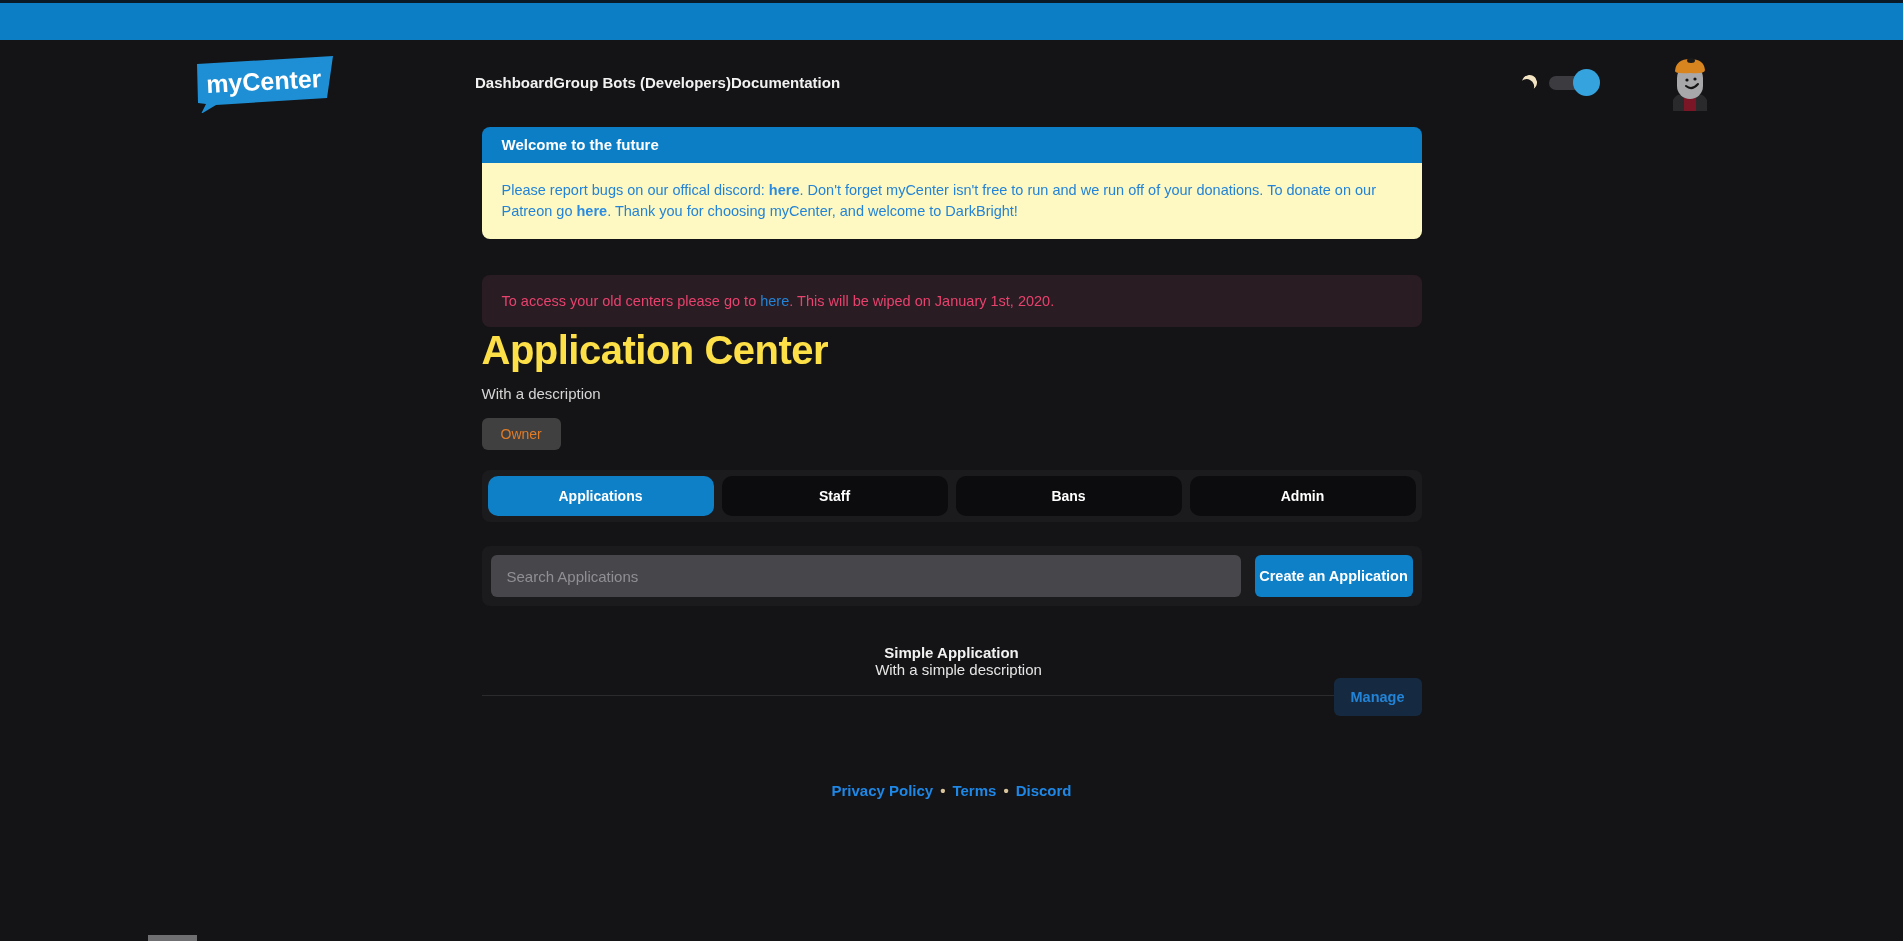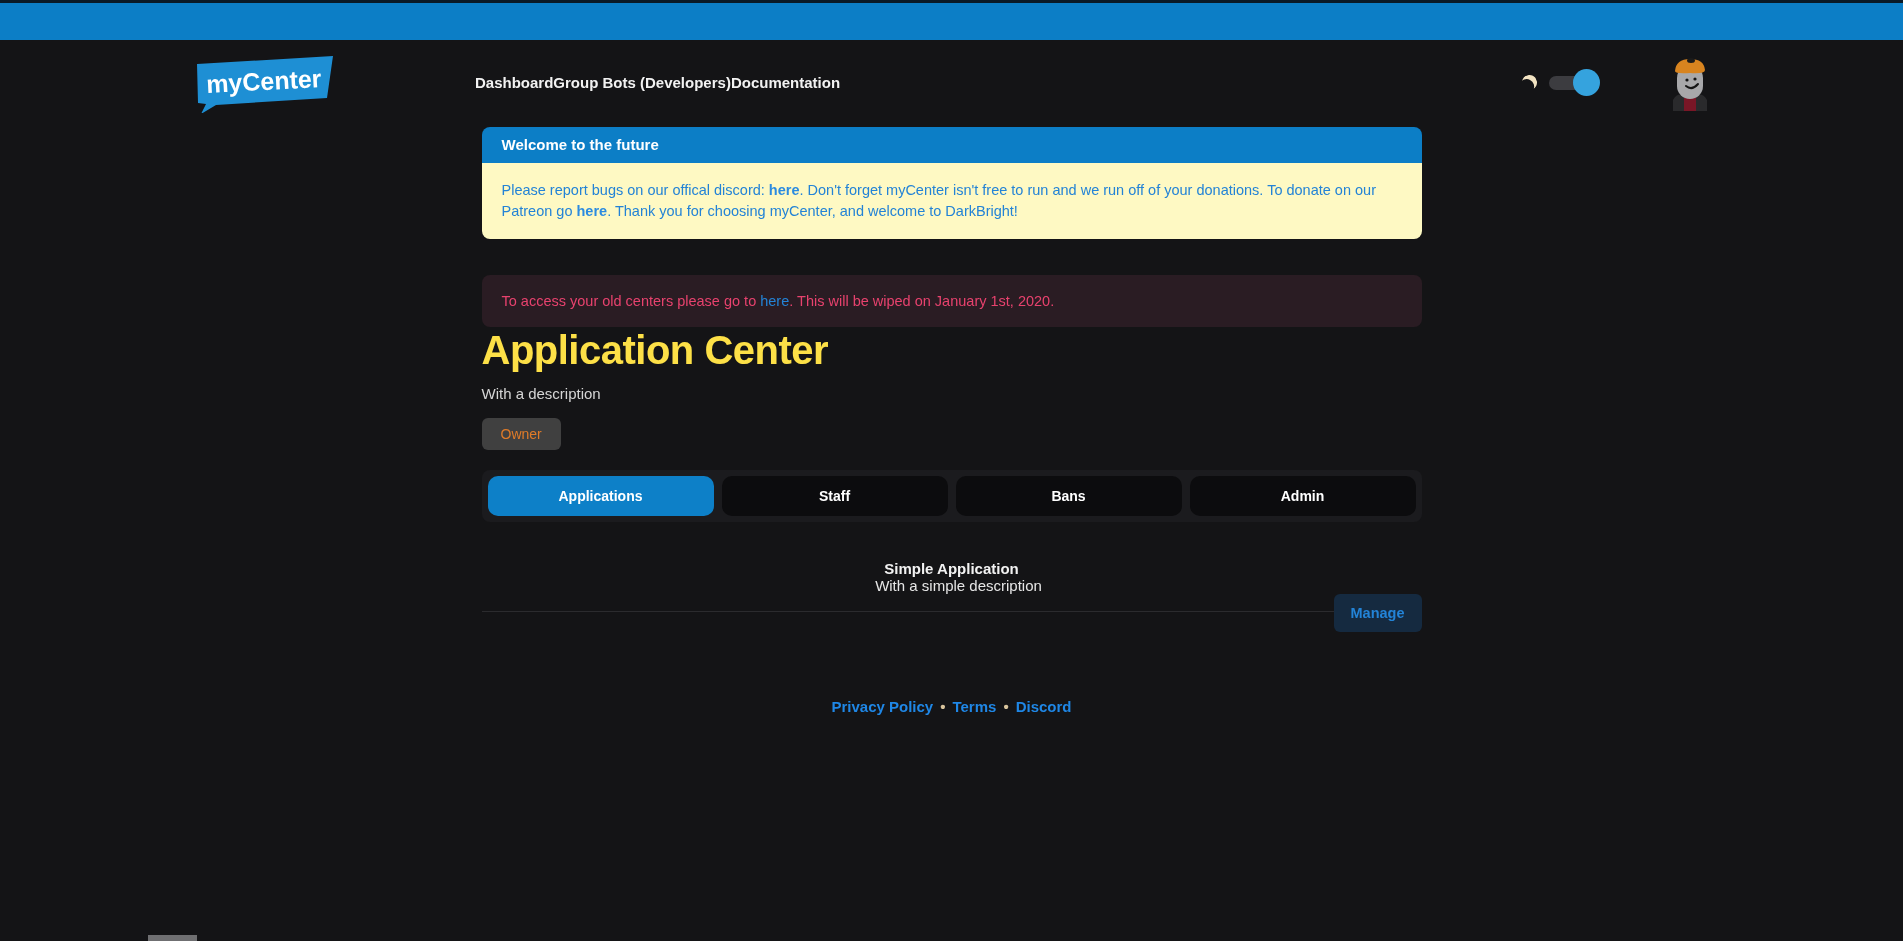--- a/index.html
+++ b/index.html
@@ -210,20 +210,24 @@
 
   
   <div class="tabs">
     <button class="tab active">Applications</button>
     <button class="tab">Staff</button>
     <button class="tab">Bans</button>
     <button class="tab">Admin</button>
   </div>
 
   
+  <div class="search-bar">
+    <input class="search-input" type="text" placeholder="Search Applications" style="">
+    <button class="create-btn">Create an Application</button>
+  </div>
 
   
   <div class="app-row">
     <span class="app-name">Simple Application</span>
     <span class="app-desc">With a simple description</span>
     <button class="manage-btn">Manage</button>
   </div>
   <div class="divider"></div>
 
   

